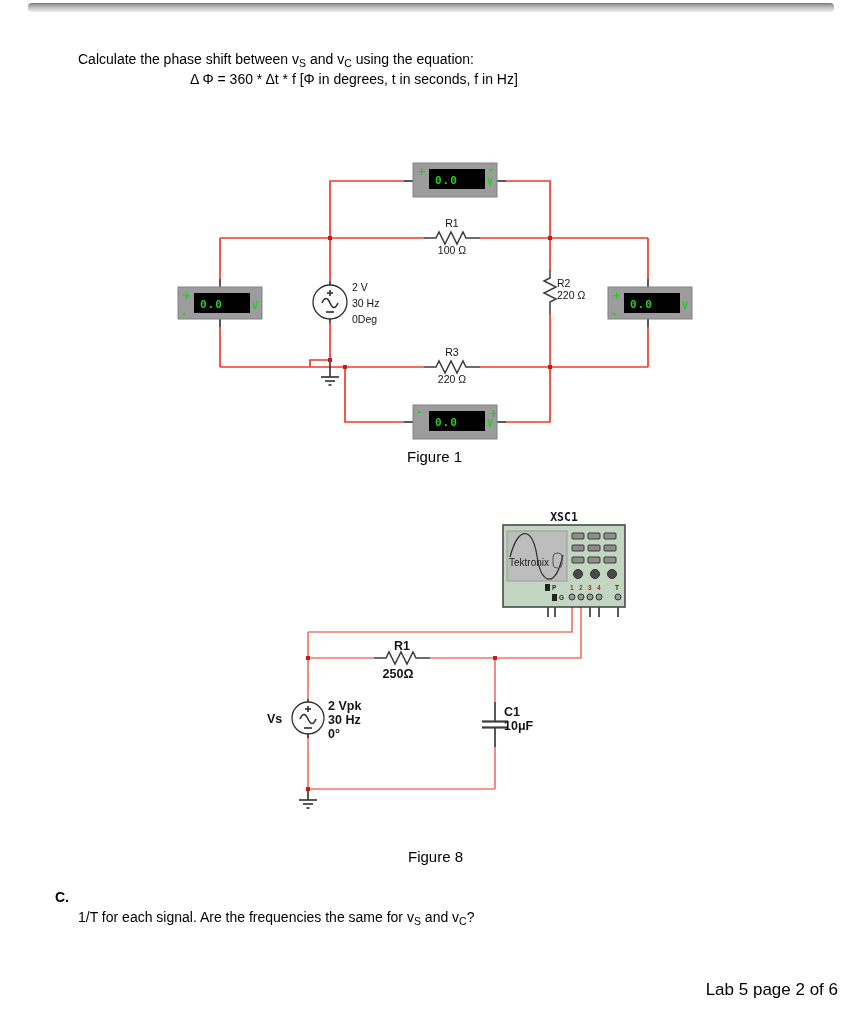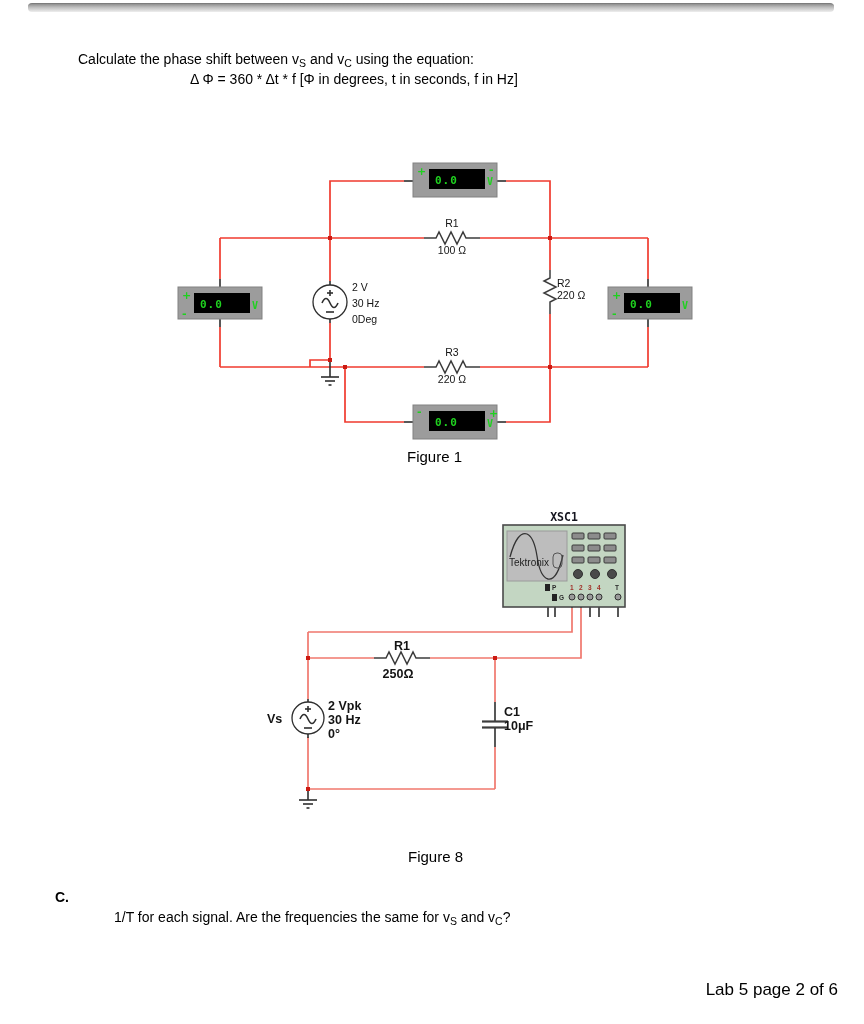--- a/index.html
+++ b/index.html
@@ -292,19 +292,19 @@
         <circle class="term" cx="590" cy="597" r="3"></circle>
         <circle class="term" cx="599" cy="597" r="3"></circle>
         <circle class="term" cx="618" cy="597" r="3"></circle>
       </g>
     </g>
   </svg>
 
   <div class="cap" style="left:408px;top:848px;">Figure 8</div>
 
   <div class="docline cbold" style="left:55px;top:889px;">C.</div>
-  <div class="docline" style="left:78px;top:909px;margin-left:36px;">
+  <div class="docline" style="left:78px;top:909px;">
     <span>1/T for each signal. Are the frequencies the same for v</span><span class="sub">S</span><span> and v</span><span class="sub">C</span><span>?</span>
   </div>
 
   <div class="docline" style="right:26px;left:auto;top:980px;font-size:17px;">Lab 5 page 2 of 6</div>
 
 </div>
 
 </body></html>

